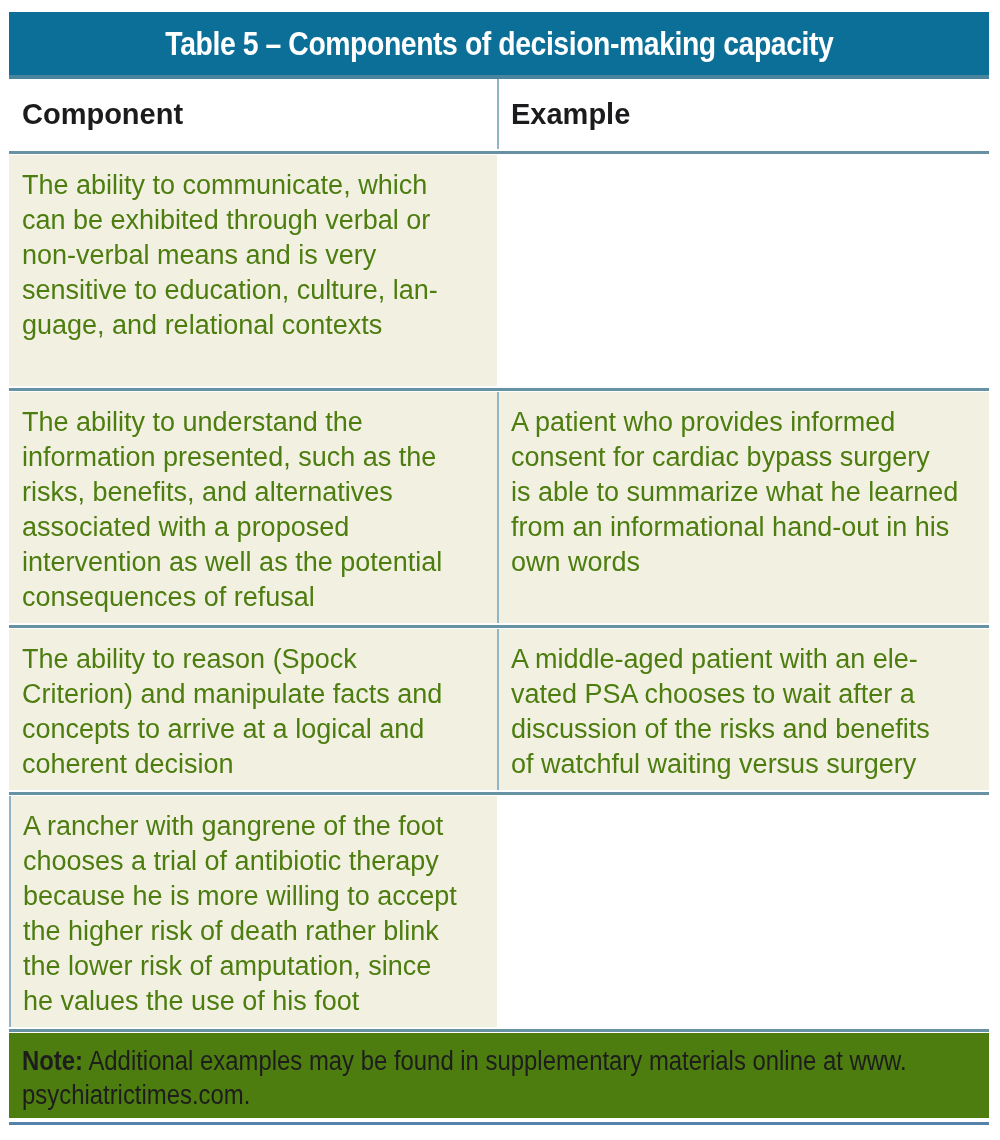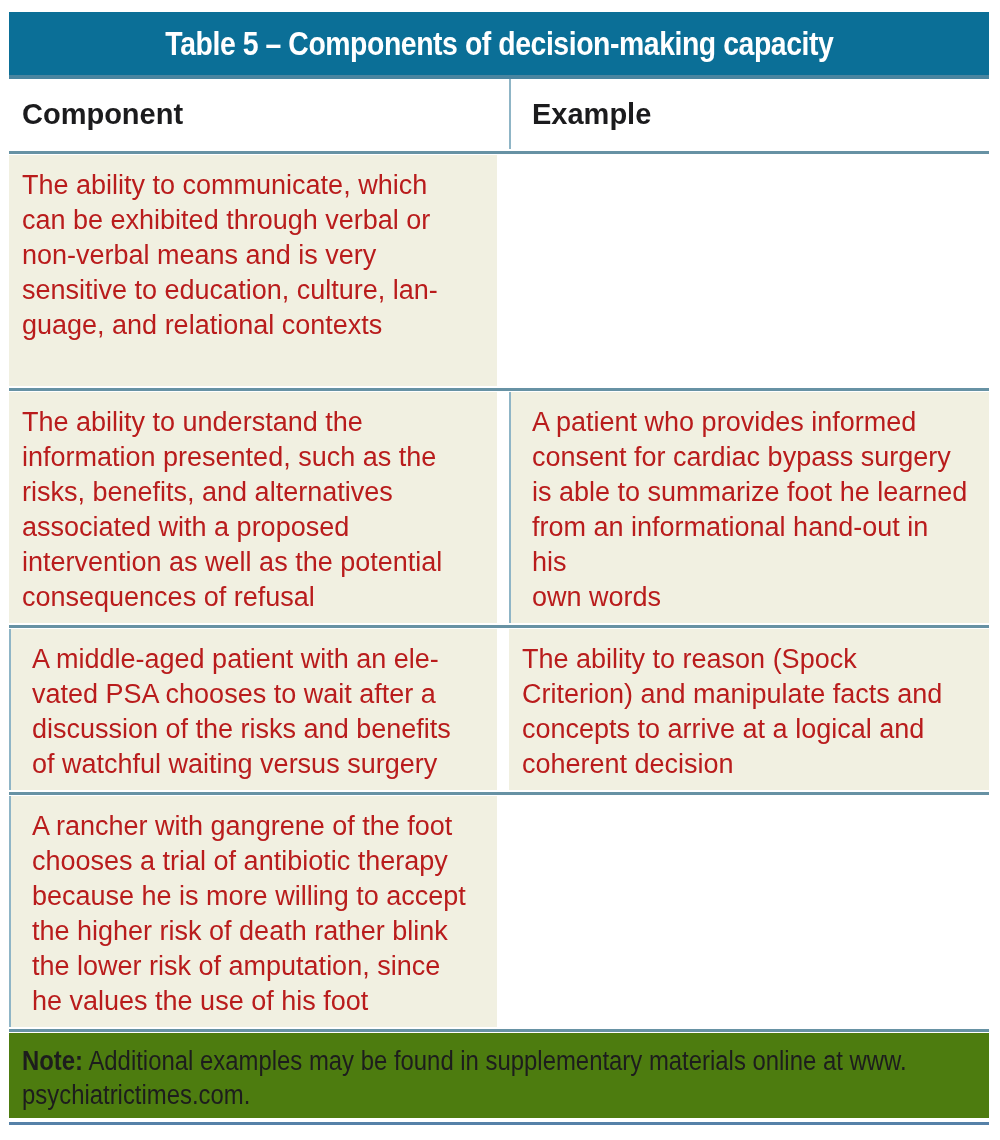--- a/index.html
+++ b/index.html
@@ -22,34 +22,34 @@
     color: #ffffff;
     font-size: 33px;
     font-weight: bold;
     letter-spacing: -0.5px;
     transform: scaleX(0.86);
     transform-origin: center center;
     white-space: nowrap;
   }
 
   
-  .row { display: grid; grid-template-columns: 488px 1fr; background: #ffffff; gap: 12px; }
+  .row { display: grid; grid-template-columns: 488px 1fr; background: #ffffff; }
   .cell { padding: 13px 21px 8px 13px; }
-  .cell.right { border-left: 2px solid #8fb5c6; padding-left: 21px; }
+  .cell.right { border-left: 2px solid #8fb5c6; padding-left: 12px; }
 
   .header-row { min-height: 70px; }
   .header-row .cell {
     background: #ffffff;
     font-size: 29px; font-weight: bold; color: #1b1b1d;
     padding-top: 19px; padding-bottom: 12px;
   }
 
   .body-row .cell {
     background: #f1f0e1;
-    font-size: 27px; line-height: 35px; color: #b91c1c;
+    font-size: 27px; line-height: 35px; color: #4d7c0f;
     white-space: pre-line;
   }
   .r6 { min-height: 231px; }   
   .r4 { min-height: 161px; }   
 
   .sep { height: 3px; background: #6792a4; margin: 2px 0 1px 0; }
 
   sup.ref { font-size: 17px; line-height: 0; vertical-align: super; }
 
   
@@ -93,36 +93,36 @@
 
   <div class="row body-row r6">
     <div class="cell left">The ability to understand the
 information presented, such as the
 risks, benefits, and alternatives
 associated with a proposed
 intervention as well as the potential
 consequences of refusal</div>
     <div class="cell right">A patient who provides informed
 consent for cardiac bypass surgery
-is able to summarize foot he learned
+is able to summarize what he learned
 from an informational hand-out in his
 own words</div>
   </div>
 
   <div class="sep"></div>
 
   <div class="row body-row r4">
+    <div class="cell left">The ability to reason (Spock
+Criterion) and manipulate facts and
+concepts to arrive at a logical and
+coherent decision</div>
     <div class="cell right">A middle-aged patient with an ele-
 vated PSA chooses to wait after a
 discussion of the risks and benefits
 of watchful waiting versus surgery</div>
-    <div class="cell left">The ability to reason (Spock
-Criterion) and manipulate facts and
-concepts to arrive at a logical and
-coherent decision</div>
   </div>
 
   <div class="sep"></div>
 
   <div class="row body-row r6">
     <div class="cell right">A rancher with gangrene of the foot
 chooses a trial of antibiotic therapy
 because he is more willing to accept
 the higher risk of death rather blink
 the lower risk of amputation, since

